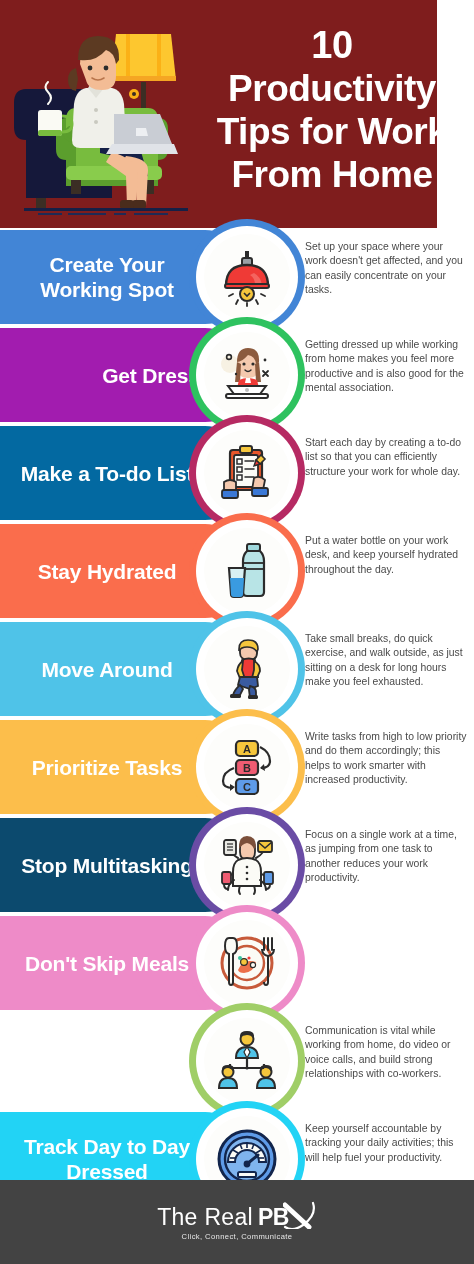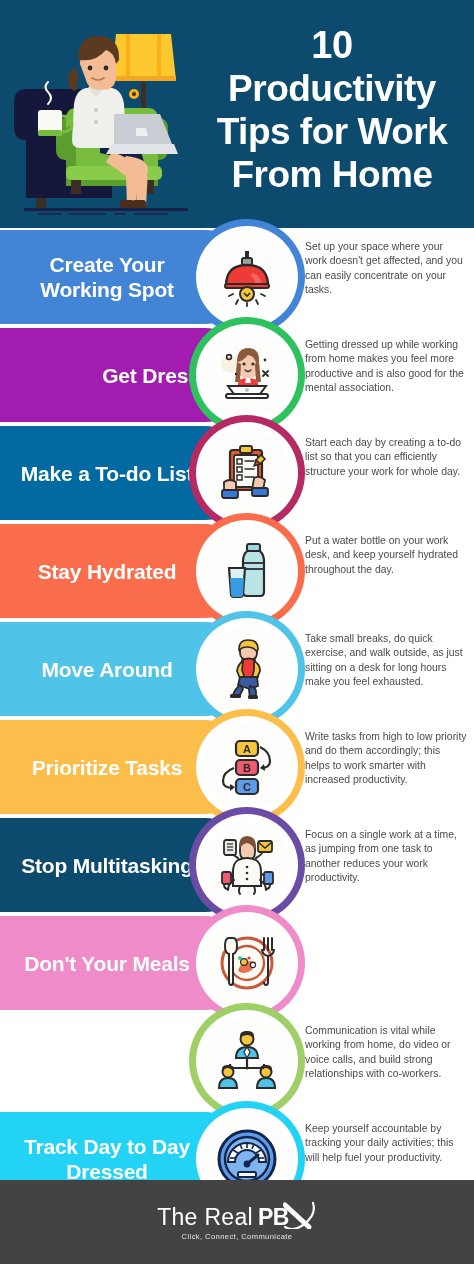--- a/index.html
+++ b/index.html
@@ -7,22 +7,22 @@
   body {
     width:474px; height:1264px;
     font-family:"Liberation Sans", sans-serif;
     overflow:hidden;
     position:relative;
   }
 
   
   .header {
     position:relative;
-    width:474px; height:228px;
-    background:#0c4a6e;
+    width:437px; height:228px;
+    background:#7f1d1d;
     overflow:hidden;
   }
   .hero-art {
     position:absolute; left:8px; top:22px;
     width:195px; height:195px;
   }
   .header-title {
     position:absolute;
     left:196px; top:24px;
     width:272px;
@@ -373,21 +373,21 @@
           <rect x="6" y="38" width="9" height="12" rx="2" fill="#EF5C72" stroke="#2B2B2B" stroke-width="1.8"></rect>
           <rect x="48" y="38" width="9" height="12" rx="2" fill="#5E9BE8" stroke="#2B2B2B" stroke-width="1.8"></rect>
         </svg>
       </div>
     </div>
     <div class="tip-desc">Focus on a single work at a time, as jumping from one task to another reduces your work productivity.</div>
   </div>
 
   <div class="tip-row">
     <div class="tip-bar" style="background:#EE8BC8;">
-      <div class="tip-title">Don't Your Meals</div>
+      <div class="tip-title">Don't Skip Meals</div>
     </div>
     <div class="icon-holder" style="background:#ffffff;box-shadow:0 0 0 7px #EE8BC8;">
       <div class="icon-inner">
         <svg width="62" height="62" viewBox="0 0 62 62">
           <circle cx="31" cy="31" r="25" fill="#FBFBF6" stroke="#C75A3A" stroke-width="3"></circle>
           <circle cx="31" cy="31" r="17" fill="#FBFBF6" stroke="#C75A3A" stroke-width="2.4"></circle>
           <path d="M22 38 q5 -12 18 -8 q-2 10 -12 11 q-5 0 -6 -3z" fill="#E9572B" opacity="0.85"></path>
           <circle cx="28" cy="30" r="3.4" fill="#F5C63C" stroke="#2B2B2B" stroke-width="1.2"></circle>
           <circle cx="37" cy="33" r="2.6" fill="#FBFBF6" stroke="#2B2B2B" stroke-width="1.2"></circle>
           <circle cx="24" cy="26" r="2" fill="#3AC3A0"></circle>

